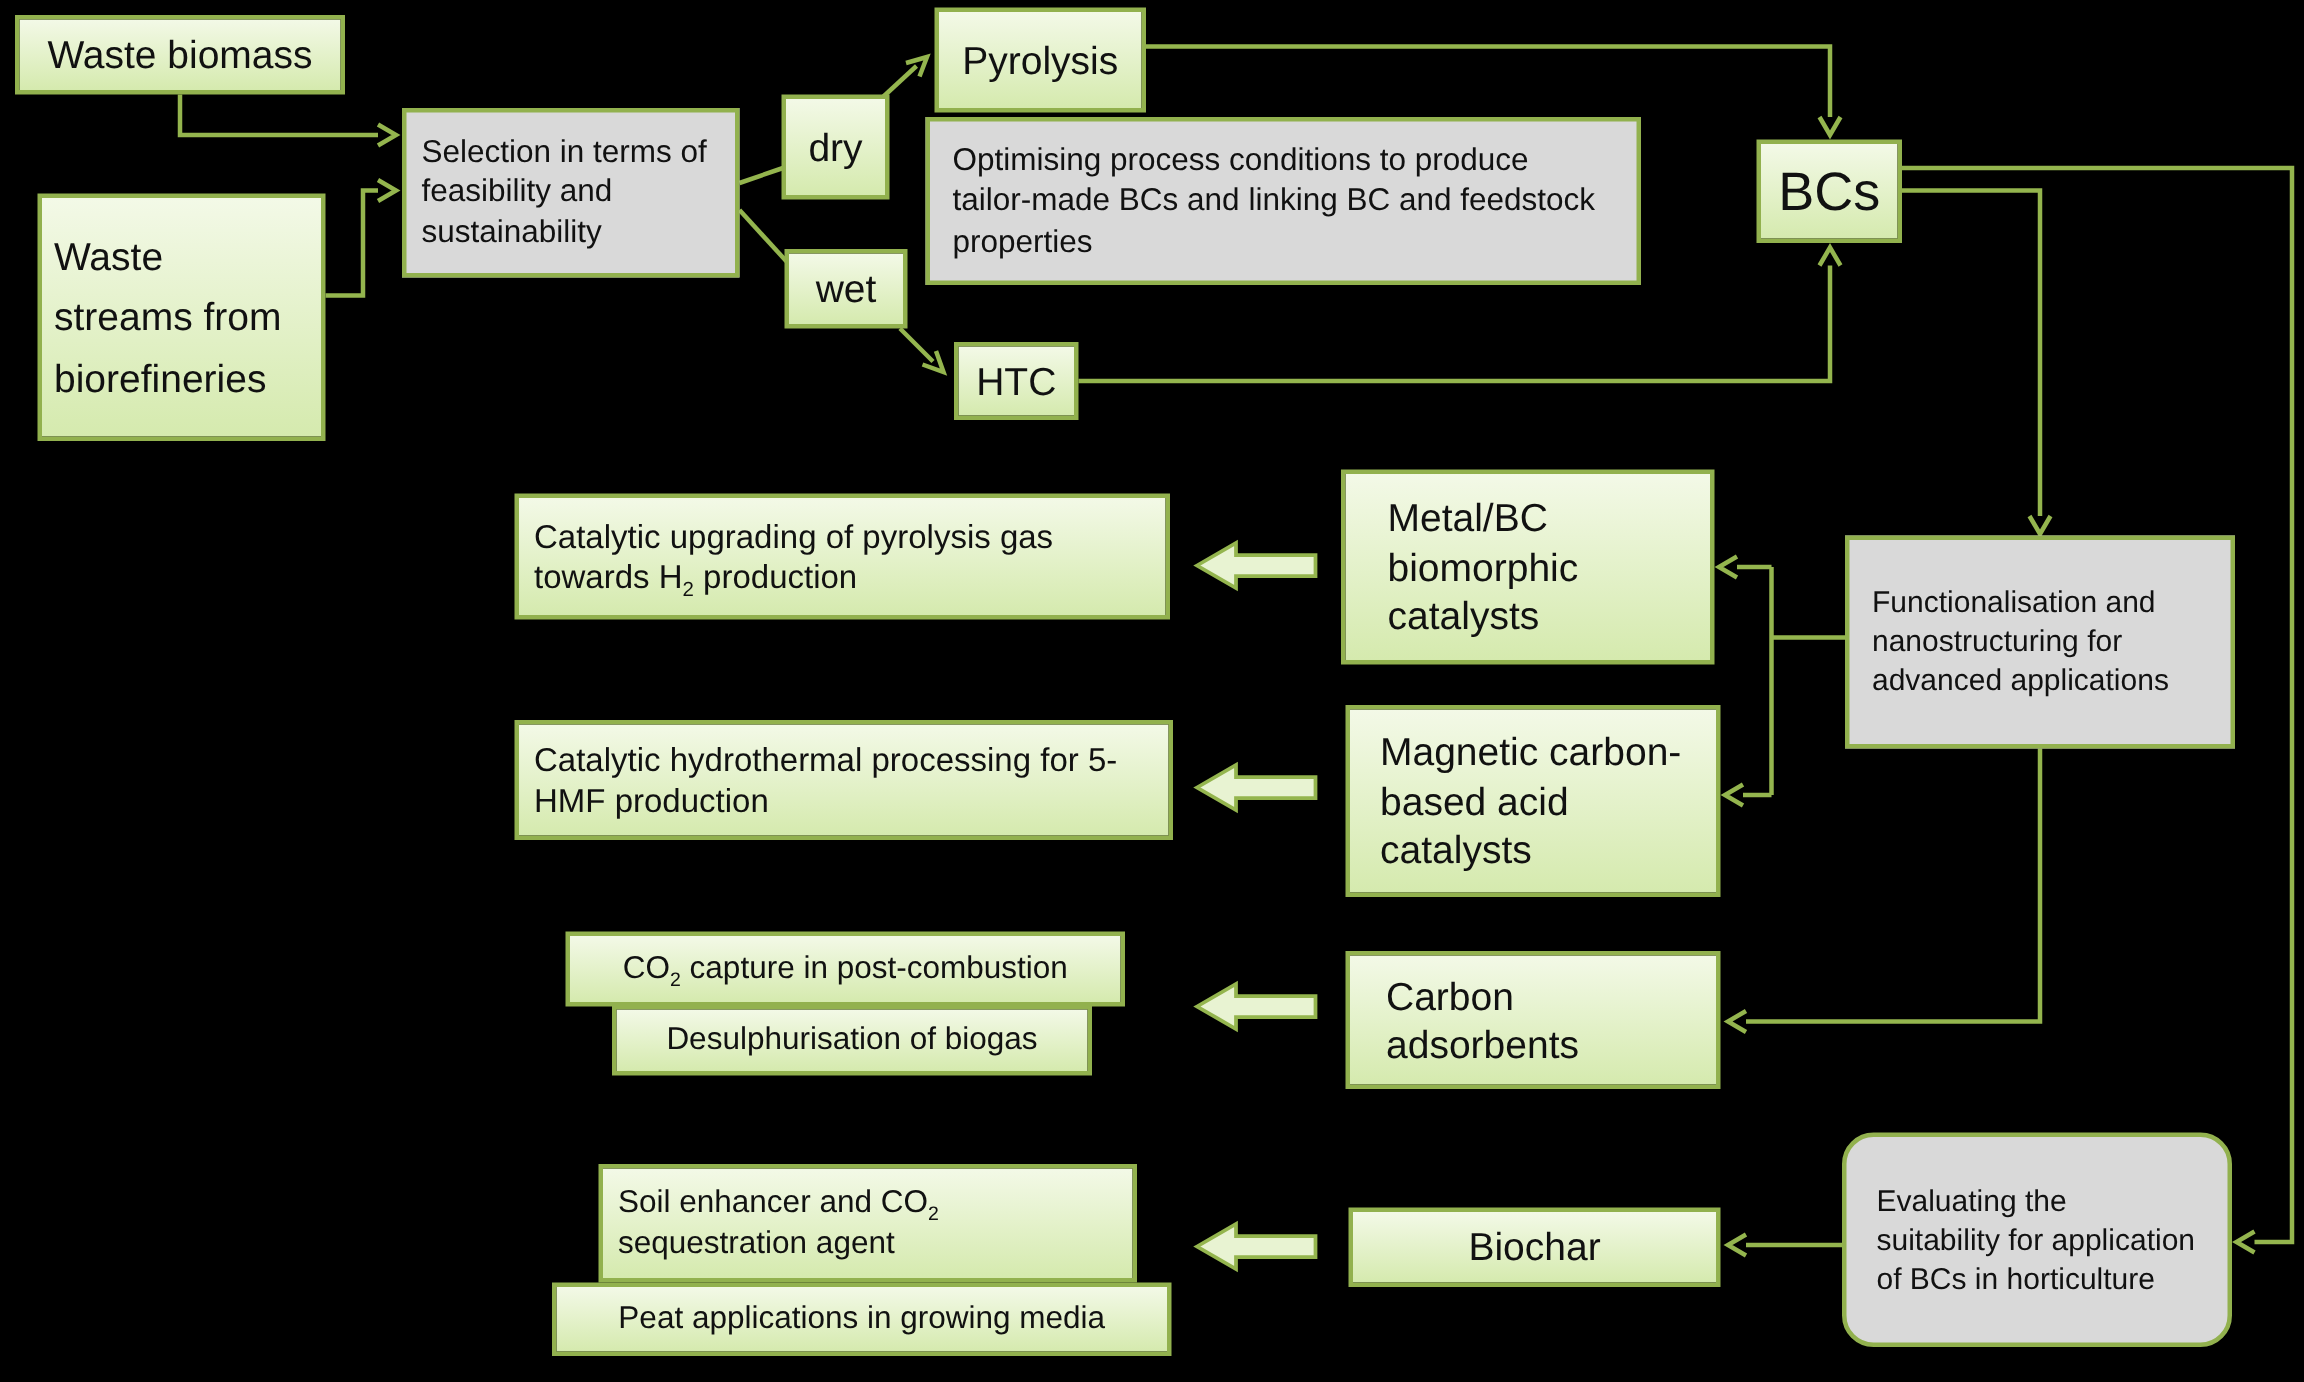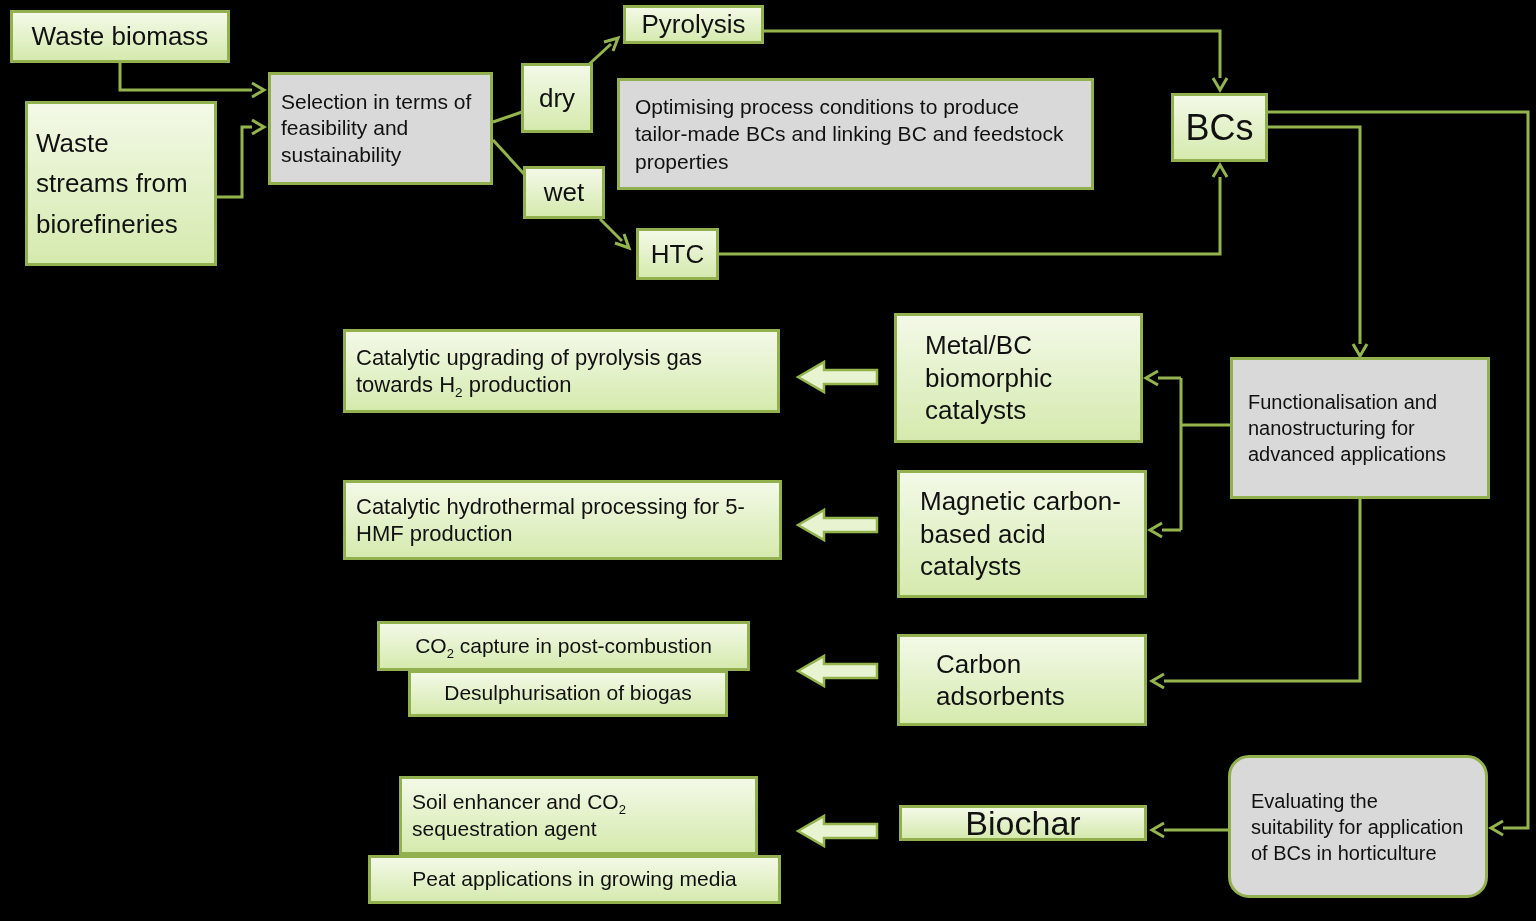--- a/index.html
+++ b/index.html
@@ -17,39 +17,39 @@
     position:absolute;box-sizing:border-box;
     display:flex;align-items:center;justify-content:center;
     line-height:1.25;
     border:3px solid var(--box-border);
   }
   .green{background:linear-gradient(180deg,var(--box-fill-top) 0%,var(--box-fill-bottom) 100%);}
   .gray{background:var(--gray-fill);}
   sub{font-size:0.62em;line-height:0;}
   
   .n-waste-biomass{left:10px;top:10px;width:220px;height:53px;font-size:26px;}
-  .n-waste-streams{left:25px;top:101px;width:192px;height:165px;font-size:26px;line-height:1.55;padding:0 8px;}
+  .n-waste-streams{left:25px;top:129px;width:192px;height:165px;font-size:26px;line-height:1.55;padding:0 8px;}
   .n-selection{left:268px;top:72px;width:225px;height:113px;font-size:21px;padding:0 10px;}
   .n-dry{left:521px;top:63px;width:72px;height:70px;font-size:26px;}
   .n-wet{left:523px;top:166px;width:82px;height:53px;font-size:26px;}
-  .n-pyrolysis{left:623px;top:5px;width:141px;height:39px;font-size:26px;}
+  .n-pyrolysis{left:623px;top:5px;width:141px;height:70px;font-size:26px;}
   .n-optimising{left:617px;top:78px;width:477px;height:112px;font-size:21px;padding:0 15px;line-height:1.3;}
   .n-htc{left:636px;top:228px;width:83px;height:52px;font-size:26px;}
   .n-bcs{left:1171px;top:93px;width:97px;height:69px;font-size:36px;}
   .n-metal-bc{left:894px;top:313px;width:249px;height:130px;font-size:26px;padding:0 28px;}
   .n-catalytic-upgrading{left:343px;top:329px;width:437px;height:84px;font-size:22px;padding:0 10px;}
   .n-magnetic{left:897px;top:470px;width:250px;height:128px;font-size:26px;padding:0 20px;}
   .n-catalytic-hydrothermal{left:343px;top:480px;width:439px;height:80px;font-size:22px;padding:0 10px;}
   .n-functionalisation{left:1230px;top:357px;width:260px;height:142px;font-size:20px;padding:0 15px;line-height:1.3;}
   .n-co2-capture{left:377px;top:621px;width:373px;height:50px;font-size:21px;z-index:3;}
   .n-desulphurisation{left:408px;top:670px;width:320px;height:47px;font-size:21px;z-index:2;}
-  .n-carbon-adsorbents{left:897px;top:634px;width:250px;height:92px;font-size:26px;padding:0 36px;}
+  .n-carbon-adsorbents{left:897px;top:634px;width:250px;height:92px;font-size:26px;padding:0 24px;}
   .n-soil-enhancer{left:399px;top:776px;width:359px;height:79px;font-size:21px;padding:0 10px;z-index:3;}
   .n-peat{left:368px;top:855px;width:413px;height:49px;font-size:21px;z-index:2;}
-  .n-biochar{left:899px;top:805px;width:248px;height:36px;font-size:34px;}
+  .n-biochar{left:899px;top:805px;width:248px;height:53px;font-size:26px;}
   .n-evaluating{left:1228px;top:755px;width:260px;height:143px;font-size:20px;padding:0 20px;line-height:1.3;border-radius:21px;}
 </style>
 </head>
 <body>
 
 <div class="canvas">
 
   <svg class="layer" viewBox="0 0 1536 921">
 
     <path class="edge" d="M120,63 V90 H252"></path>

